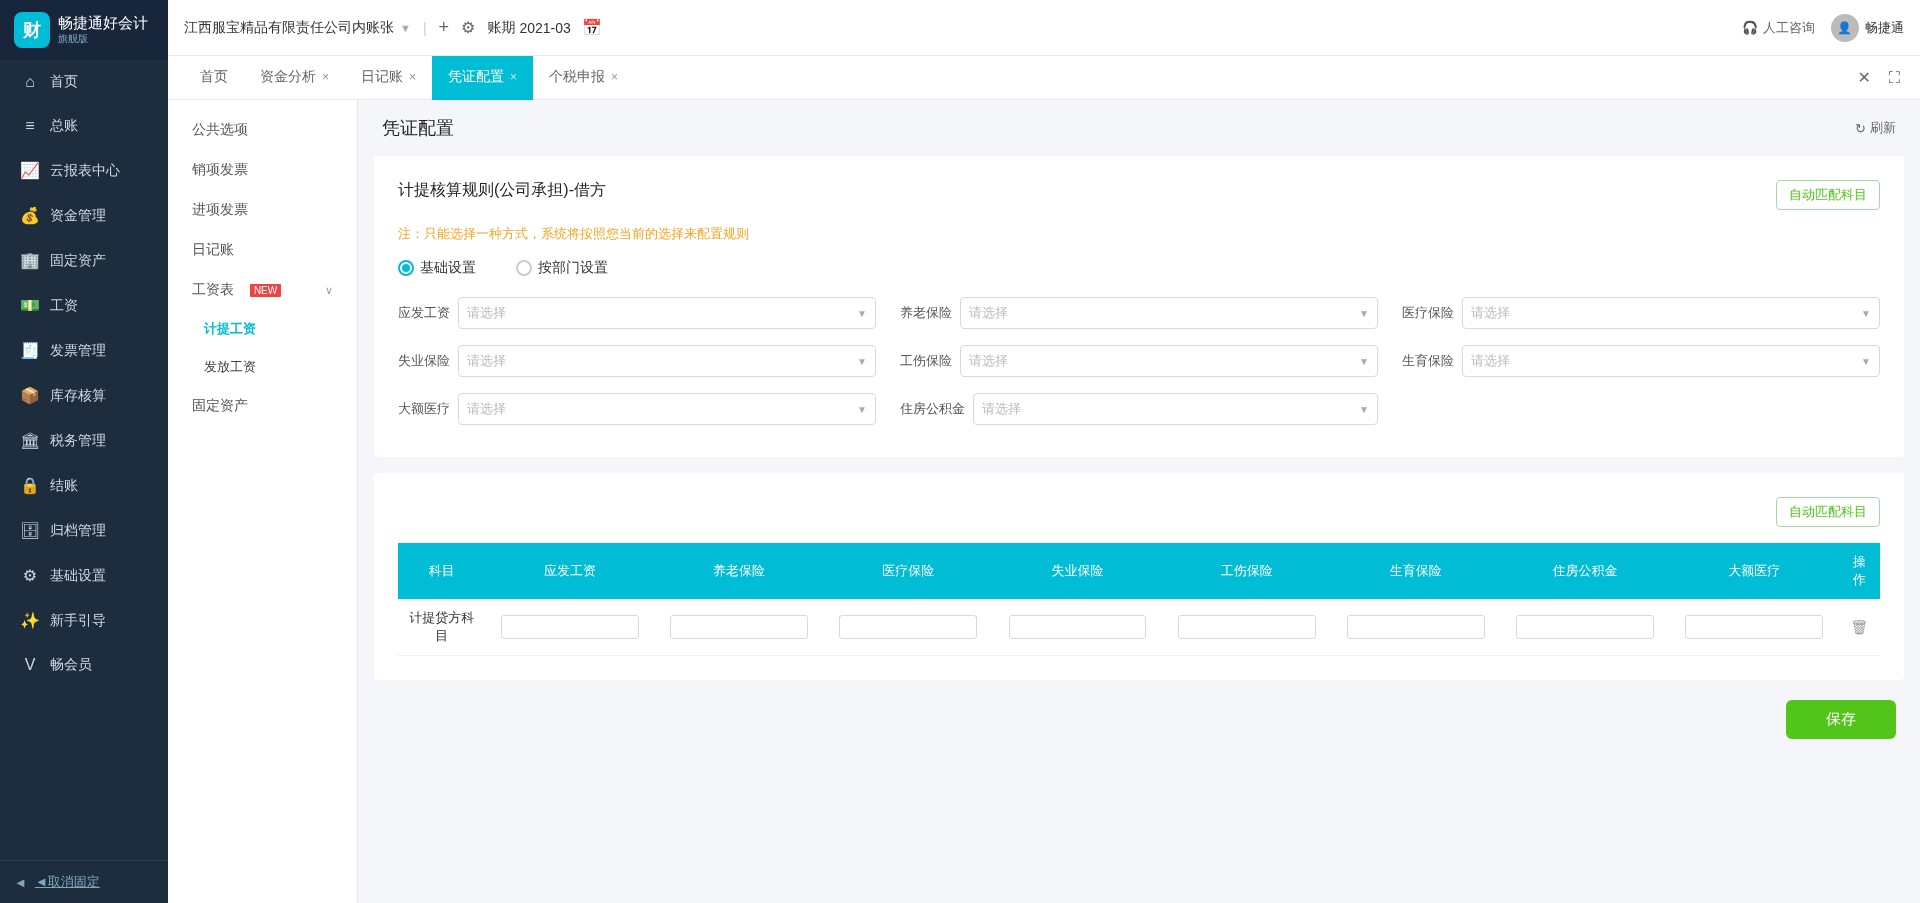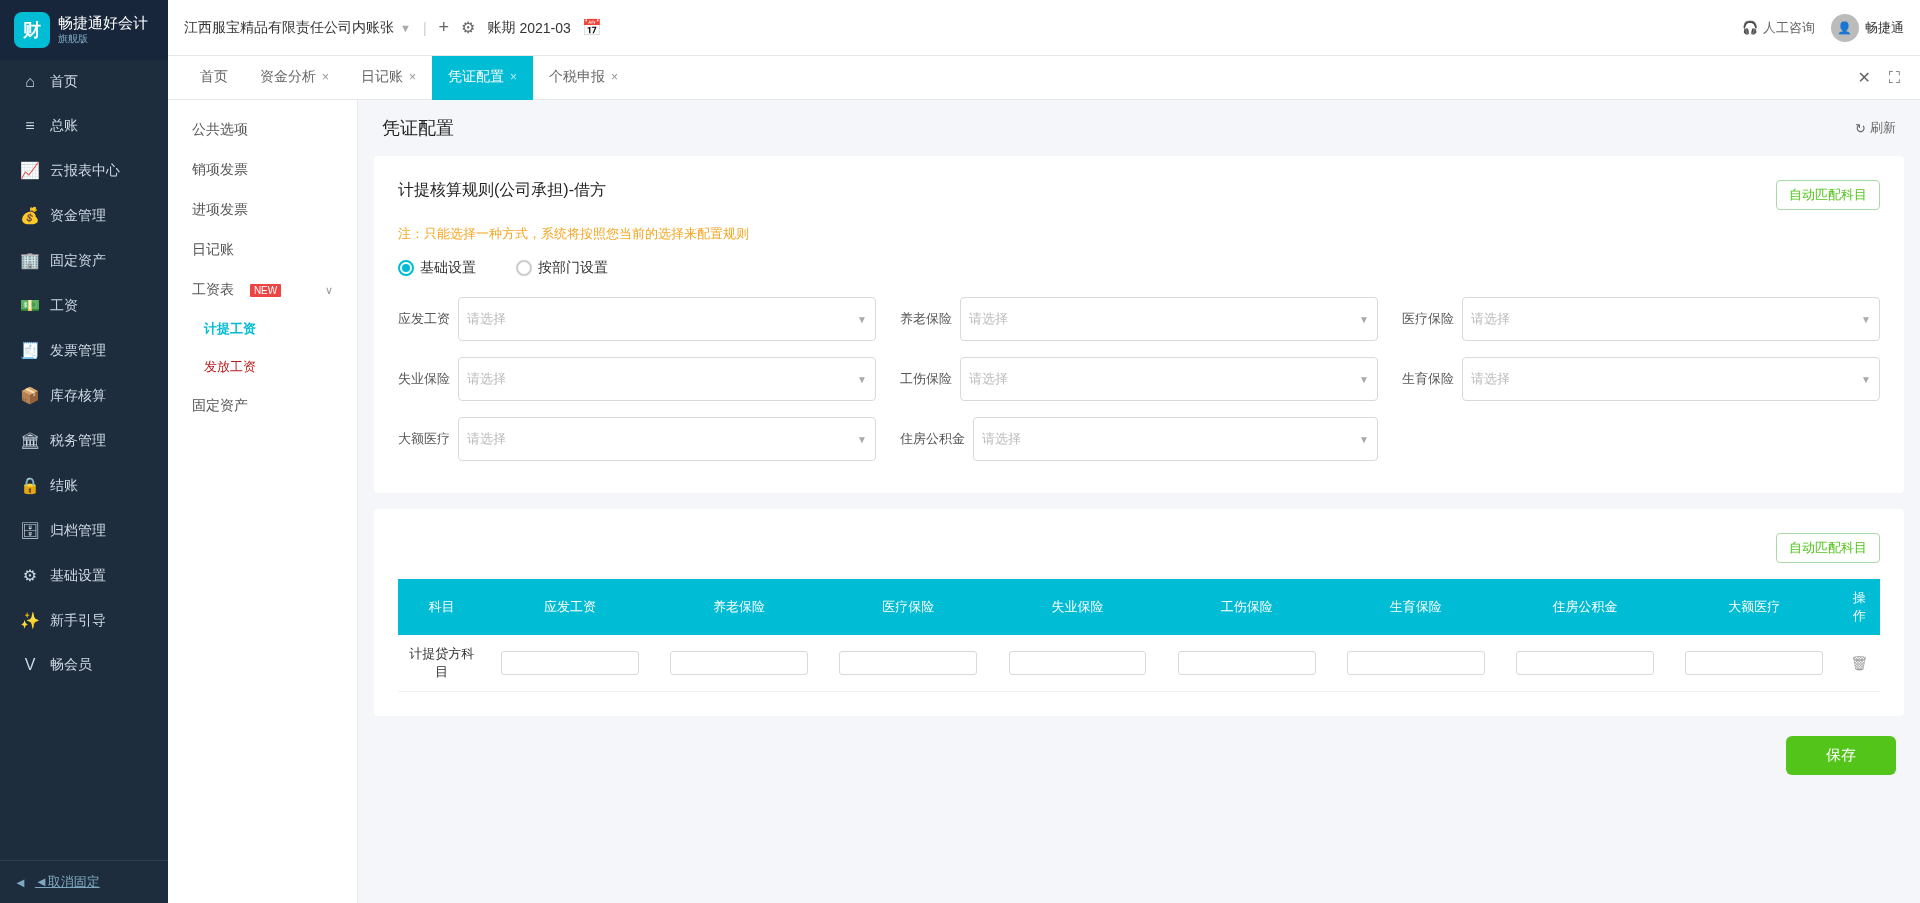--- a/index.html
+++ b/index.html
@@ -133,21 +133,21 @@
       color: #555;
       font-size: 14px;
       display: flex; align-items: center; justify-content: space-between;
     }
     .new-badge {
       background: #ef4444; color: white; font-size: 10px;
       padding: 1px 4px; border-radius: 1px; margin-left: 12px;
     }
     .content-nav-sub {
       padding: 10px 24px 10px 36px;
-      cursor: pointer; color: #b91c1c; font-size: 13px;
+      cursor: pointer; color: #404040; font-size: 13px;
     }
     .content-nav-sub.active { color: #00bcd4; font-weight: bold; }
 
     
     .content-panel {
       flex: 1;
       overflow-y: auto;
       padding: 0;
       display: flex;
       flex-direction: column;
@@ -216,21 +216,21 @@
       margin-bottom: 8px;
     }
     .form-item {
       display: flex; align-items: center; gap: 8px;
     }
     .form-label { color: #555; font-size: 13px; white-space: nowrap; }
     .form-select {
       flex: 1;
       border: 1px solid #d9d9d9;
       border-radius: 4px;
-      padding: 12px 8px;
+      padding: 6px 8px;
       font-size: 13px;
       color: #999;
       display: flex; align-items: center; justify-content: space-between;
       cursor: pointer;
       background: white;
     }
     .form-select-placeholder { color: #bbb; }
     .select-arrow { color: #aaa; font-size: 10px; }
     .data-table {
       width: 100%;

